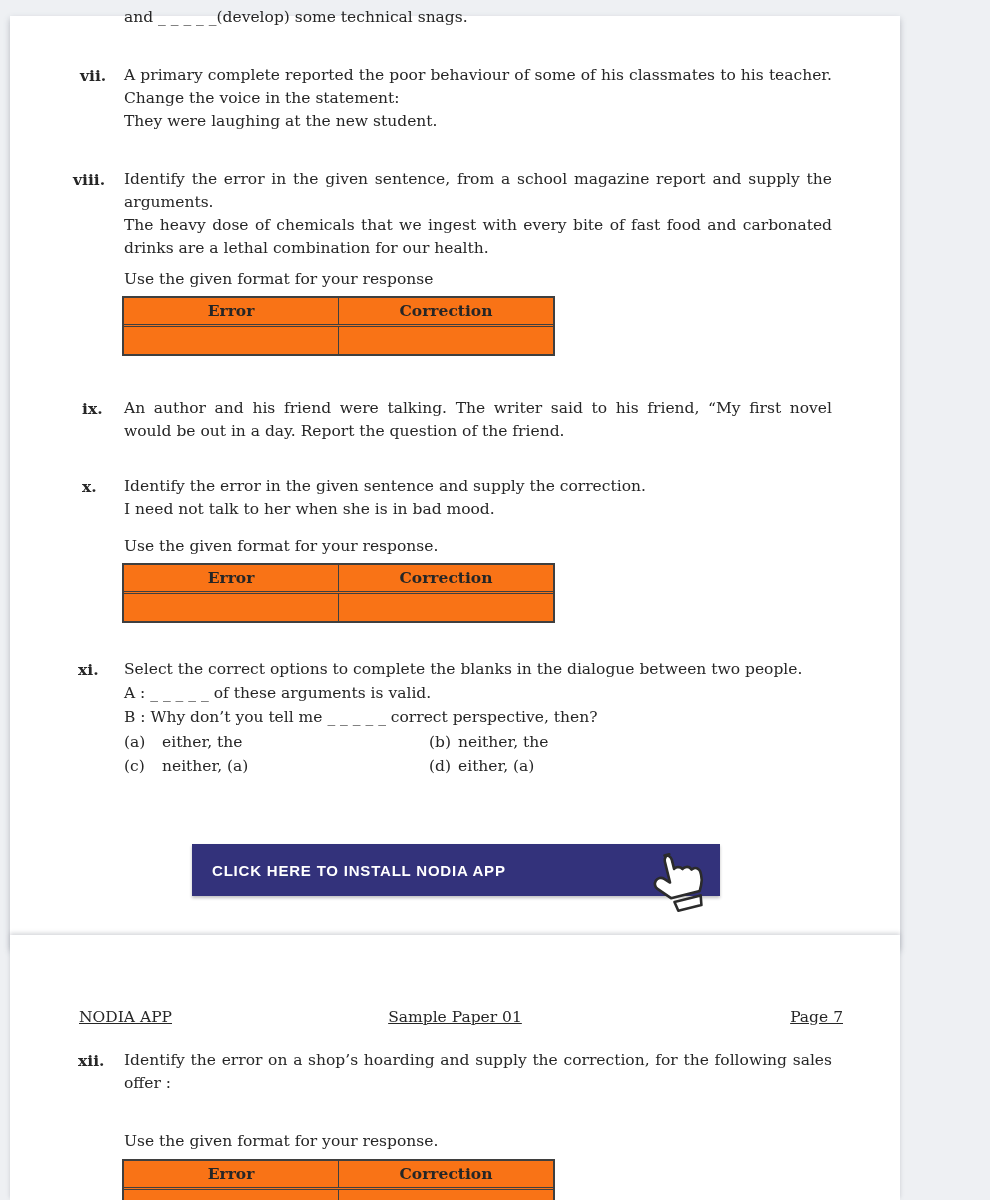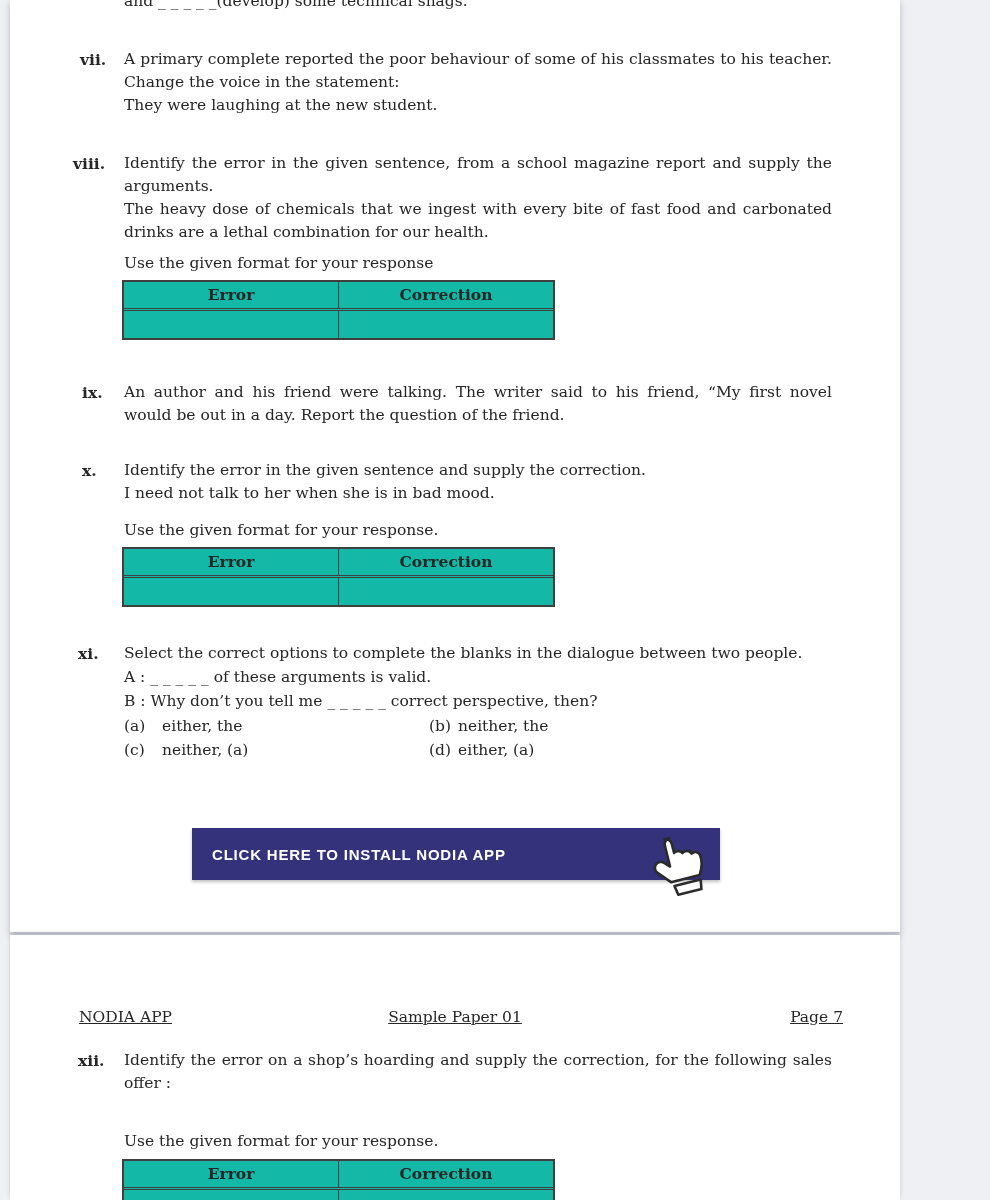--- a/index.html
+++ b/index.html
@@ -11,21 +11,21 @@
     color: #262626;
     position: relative;
   }
   .page {
     position: absolute;
     left: 10px;
     width: 890px;
     background: #ffffff;
   }
   #page1 {
-    top: 0;
+    top: 16px;
     height: 932px;
     box-shadow: 0 3px 6px rgba(110,115,128,.45);
   }
   #page2 {
     top: 935px;
     height: 265px;
     box-shadow: 0 -2px 4px rgba(110,115,128,.28);
   }
   .line {
     position: absolute;
@@ -46,21 +46,21 @@
     font-size: 15.5px;
     line-height: 23px;
     white-space: nowrap;
   }
   
   .resp-table {
     position: absolute;
     left: 112px;
     width: 433px;
     border: 2px solid #3f3f3f;
-    background: #14b8a6;
+    background: #f97316;
     box-sizing: border-box;
   }
   .trow { display: flex; }
   .thead {
     height: 26px;
     border-bottom: 3px double #3f3f3f;
   }
   .thead .tcell {
     font-weight: bold;
     font-size: 15.5px;

